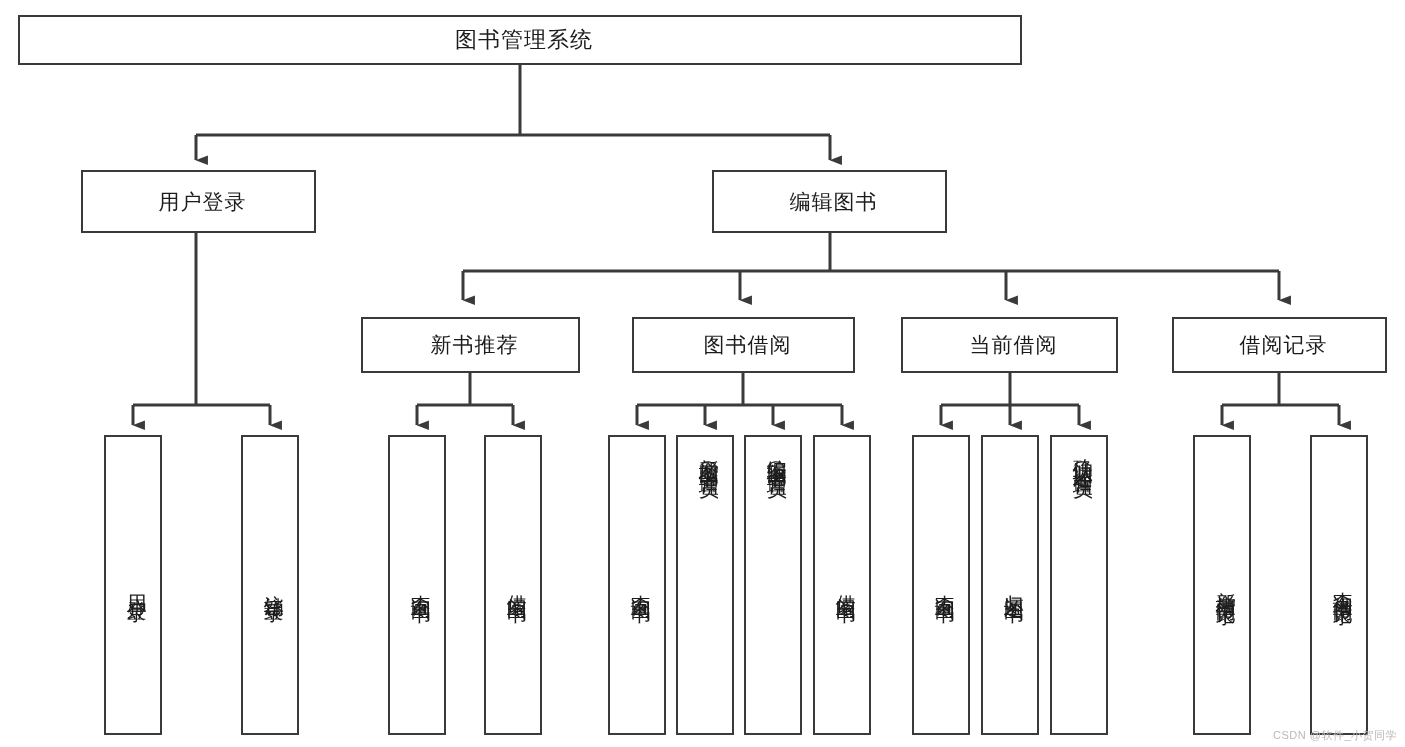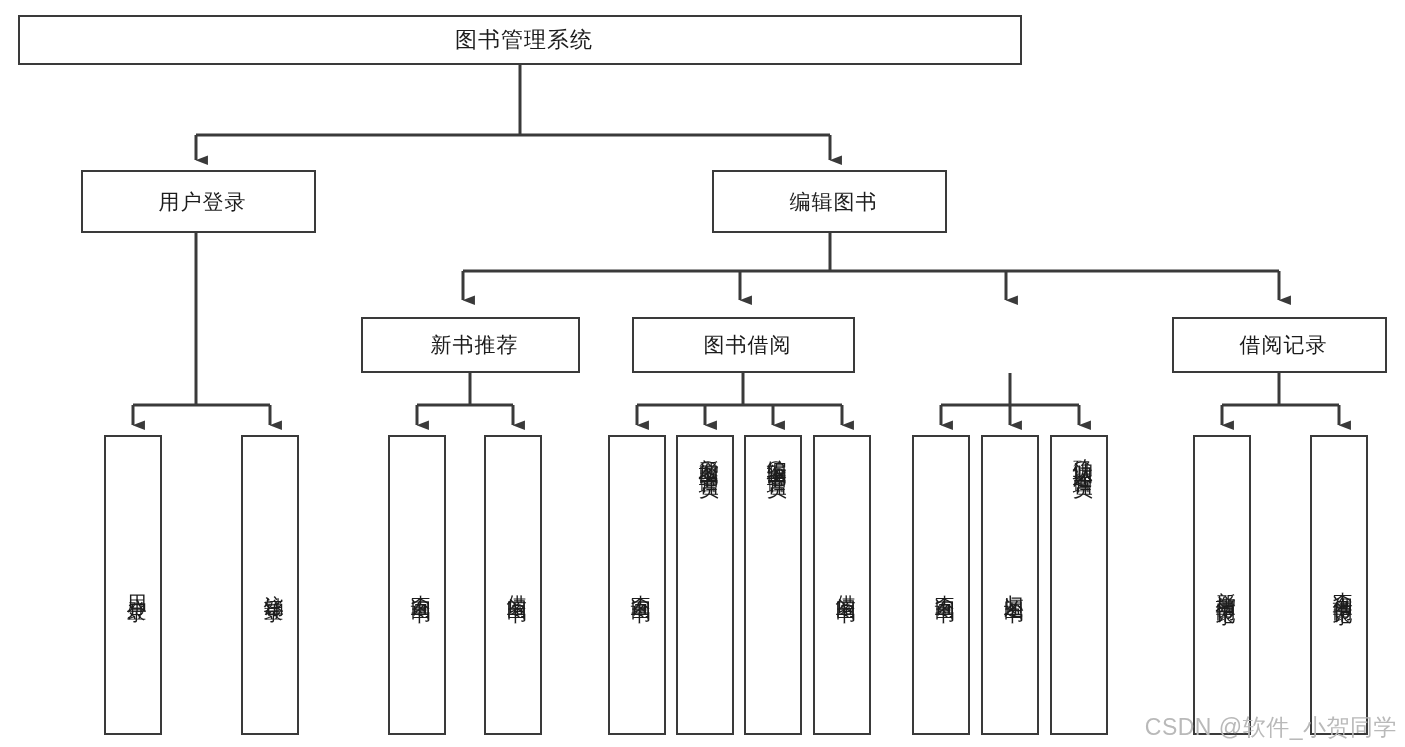--- a/index.html
+++ b/index.html
@@ -52,21 +52,21 @@
     display:block;
   }
   .node.v.center{
     align-items:center;
     padding-top:0;
   }
   #watermark{
     position:absolute;
     right:8px;
     bottom:4px;
-    font-size:23px;
+    font-size:11px;
     color:#b9b9b9;
     letter-spacing:0.5px;
     z-index:3;
     white-space:nowrap;
   }
 </style>
 </head>
 <body>
 
 <div id="diagram">
@@ -124,20 +124,21 @@
   <div class="node h root" style="left:18px;top:15px;width:1004px;height:50px;">图书管理系统</div>
 
   <div class="node h" style="left:81px;top:170px;width:235px;height:63px;">用户登录</div>
 
   <div class="node h" style="left:712px;top:170px;width:235px;height:63px;">编辑图书</div>
 
   <div class="node h" style="left:632px;top:317px;width:223px;height:56px;">图书借阅</div>
 
   <div class="node h" style="left:361px;top:317px;width:219px;height:56px;">新书推荐</div>
 
+  <div class="node h" style="left:901px;top:317px;width:217px;height:56px;">当前借阅</div>
 
   <div class="node h" style="left:1172px;top:317px;width:215px;height:56px;">借阅记录</div>
 
   <div class="node v center" style="left:104px;top:435px;width:58px;height:300px;">
     <span class="vtext">用户登录</span>
   </div>
   <div class="node v center" style="left:241px;top:435px;width:58px;height:300px;">
     <span class="vtext">注销登录</span>
   </div>
 

